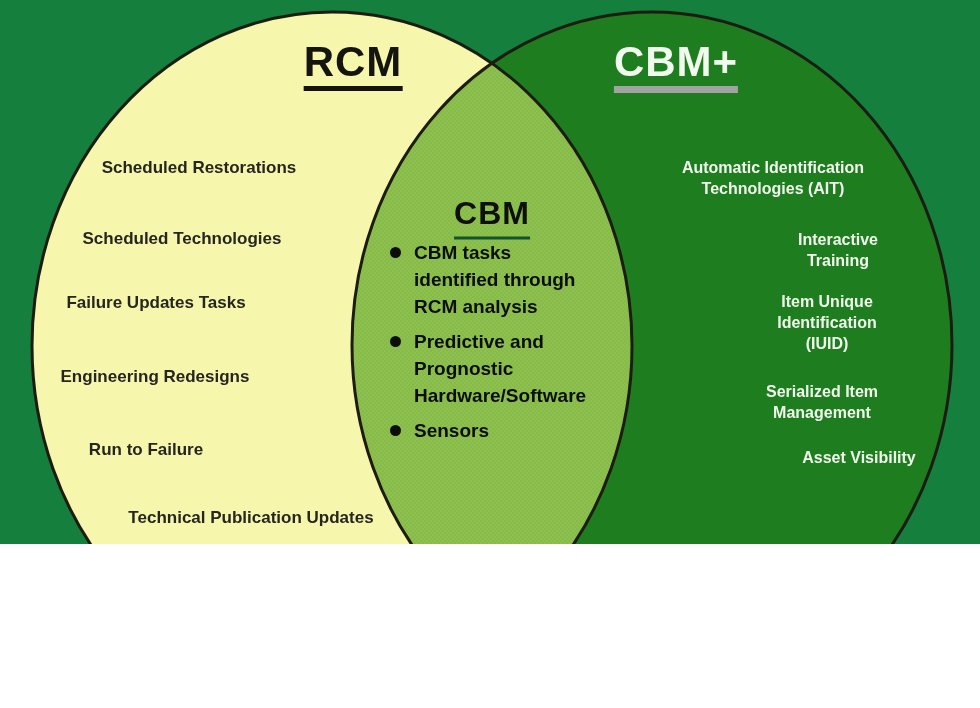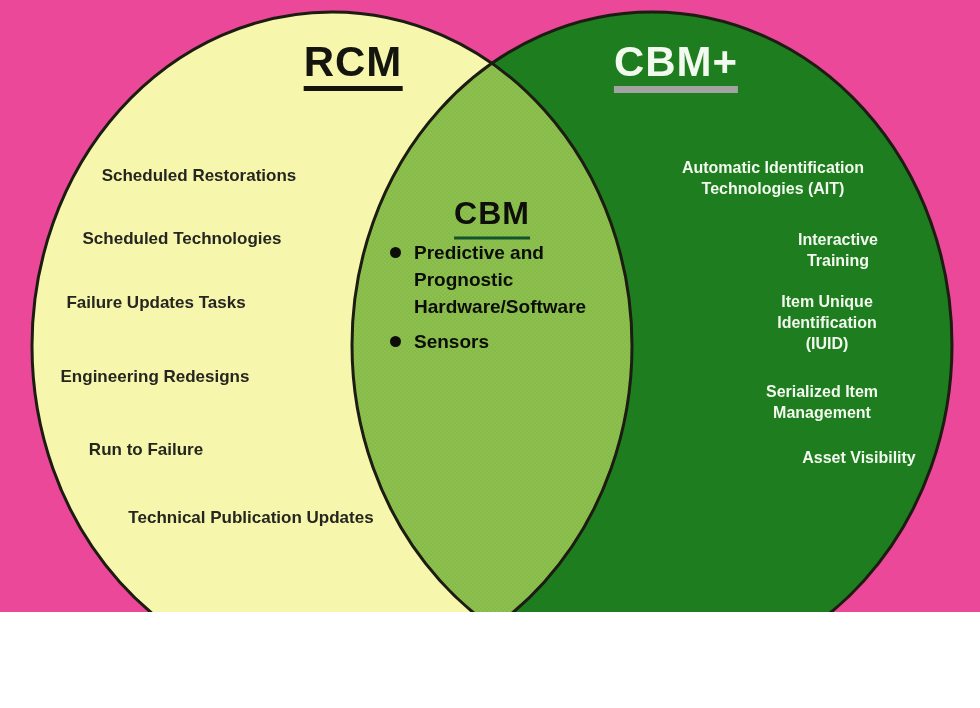--- a/index.html
+++ b/index.html
@@ -4,22 +4,22 @@
 <style>
   html, body {
     margin: 0;
     padding: 0;
     background: #ffffff;
     font-family: "Liberation Sans", sans-serif;
   }
   .canvas {
     position: relative;
     width: 980px;
-    height: 612px;
-    background: #ec4899;
+    height: 544px;
+    background: #15803d;
     overflow: hidden;
   }
   .venn-svg {
     position: absolute;
     left: 0;
     top: 0;
   }
   .label {
     position: absolute;
     transform: translate(-50%, -50%);
@@ -116,28 +116,34 @@
     <ellipse cx="332" cy="346" rx="300" ry="334" fill="none" stroke-width="3" stroke="#1C1C12"></ellipse>
     <ellipse cx="652" cy="345" rx="300" ry="333" fill="none" stroke-width="3" stroke="#1C1C12"></ellipse>
   </svg>
 
   <div class="label title title-rcm" style="left:353px; top:66px;">RCM</div>
 
   <div class="label title title-cbmplus" style="left:676px; top:67px;">CBM+</div>
 
   <div class="label title title-cbm" style="left:492px; top:218px;">CBM</div>
 
-  <div class="label rcm-item" style="left:199px; top:168px;margin-top:8px;">Scheduled Restorations</div>
+  <div class="label rcm-item" style="left:199px; top:168px;">Scheduled Restorations</div>
   <div class="label rcm-item" style="left:182px; top:239px;">Scheduled Technologies</div>
   <div class="label rcm-item" style="left:156px; top:303px;">Failure Updates Tasks</div>
   <div class="label rcm-item" style="left:155px; top:377px;">Engineering Redesigns</div>
   <div class="label rcm-item" style="left:146px; top:450px;">Run to Failure</div>
   <div class="label rcm-item" style="left:251px; top:518px;">Technical Publication Updates</div>
 
   <div class="cbm-list">
+    <div class="cbm-bullet-item">
+      <span class="bullet-dot"></span>
+      <span class="multiline">CBM tasks
+identified through
+RCM analysis</span>
+    </div>
     <div class="cbm-bullet-item">
       <span class="bullet-dot"></span>
       <span class="multiline">Predictive and
 Prognostic
 Hardware/Software</span>
     </div>
     <div class="cbm-bullet-item">
       <span class="bullet-dot"></span>
       <span class="multiline">Sensors</span>
     </div>

